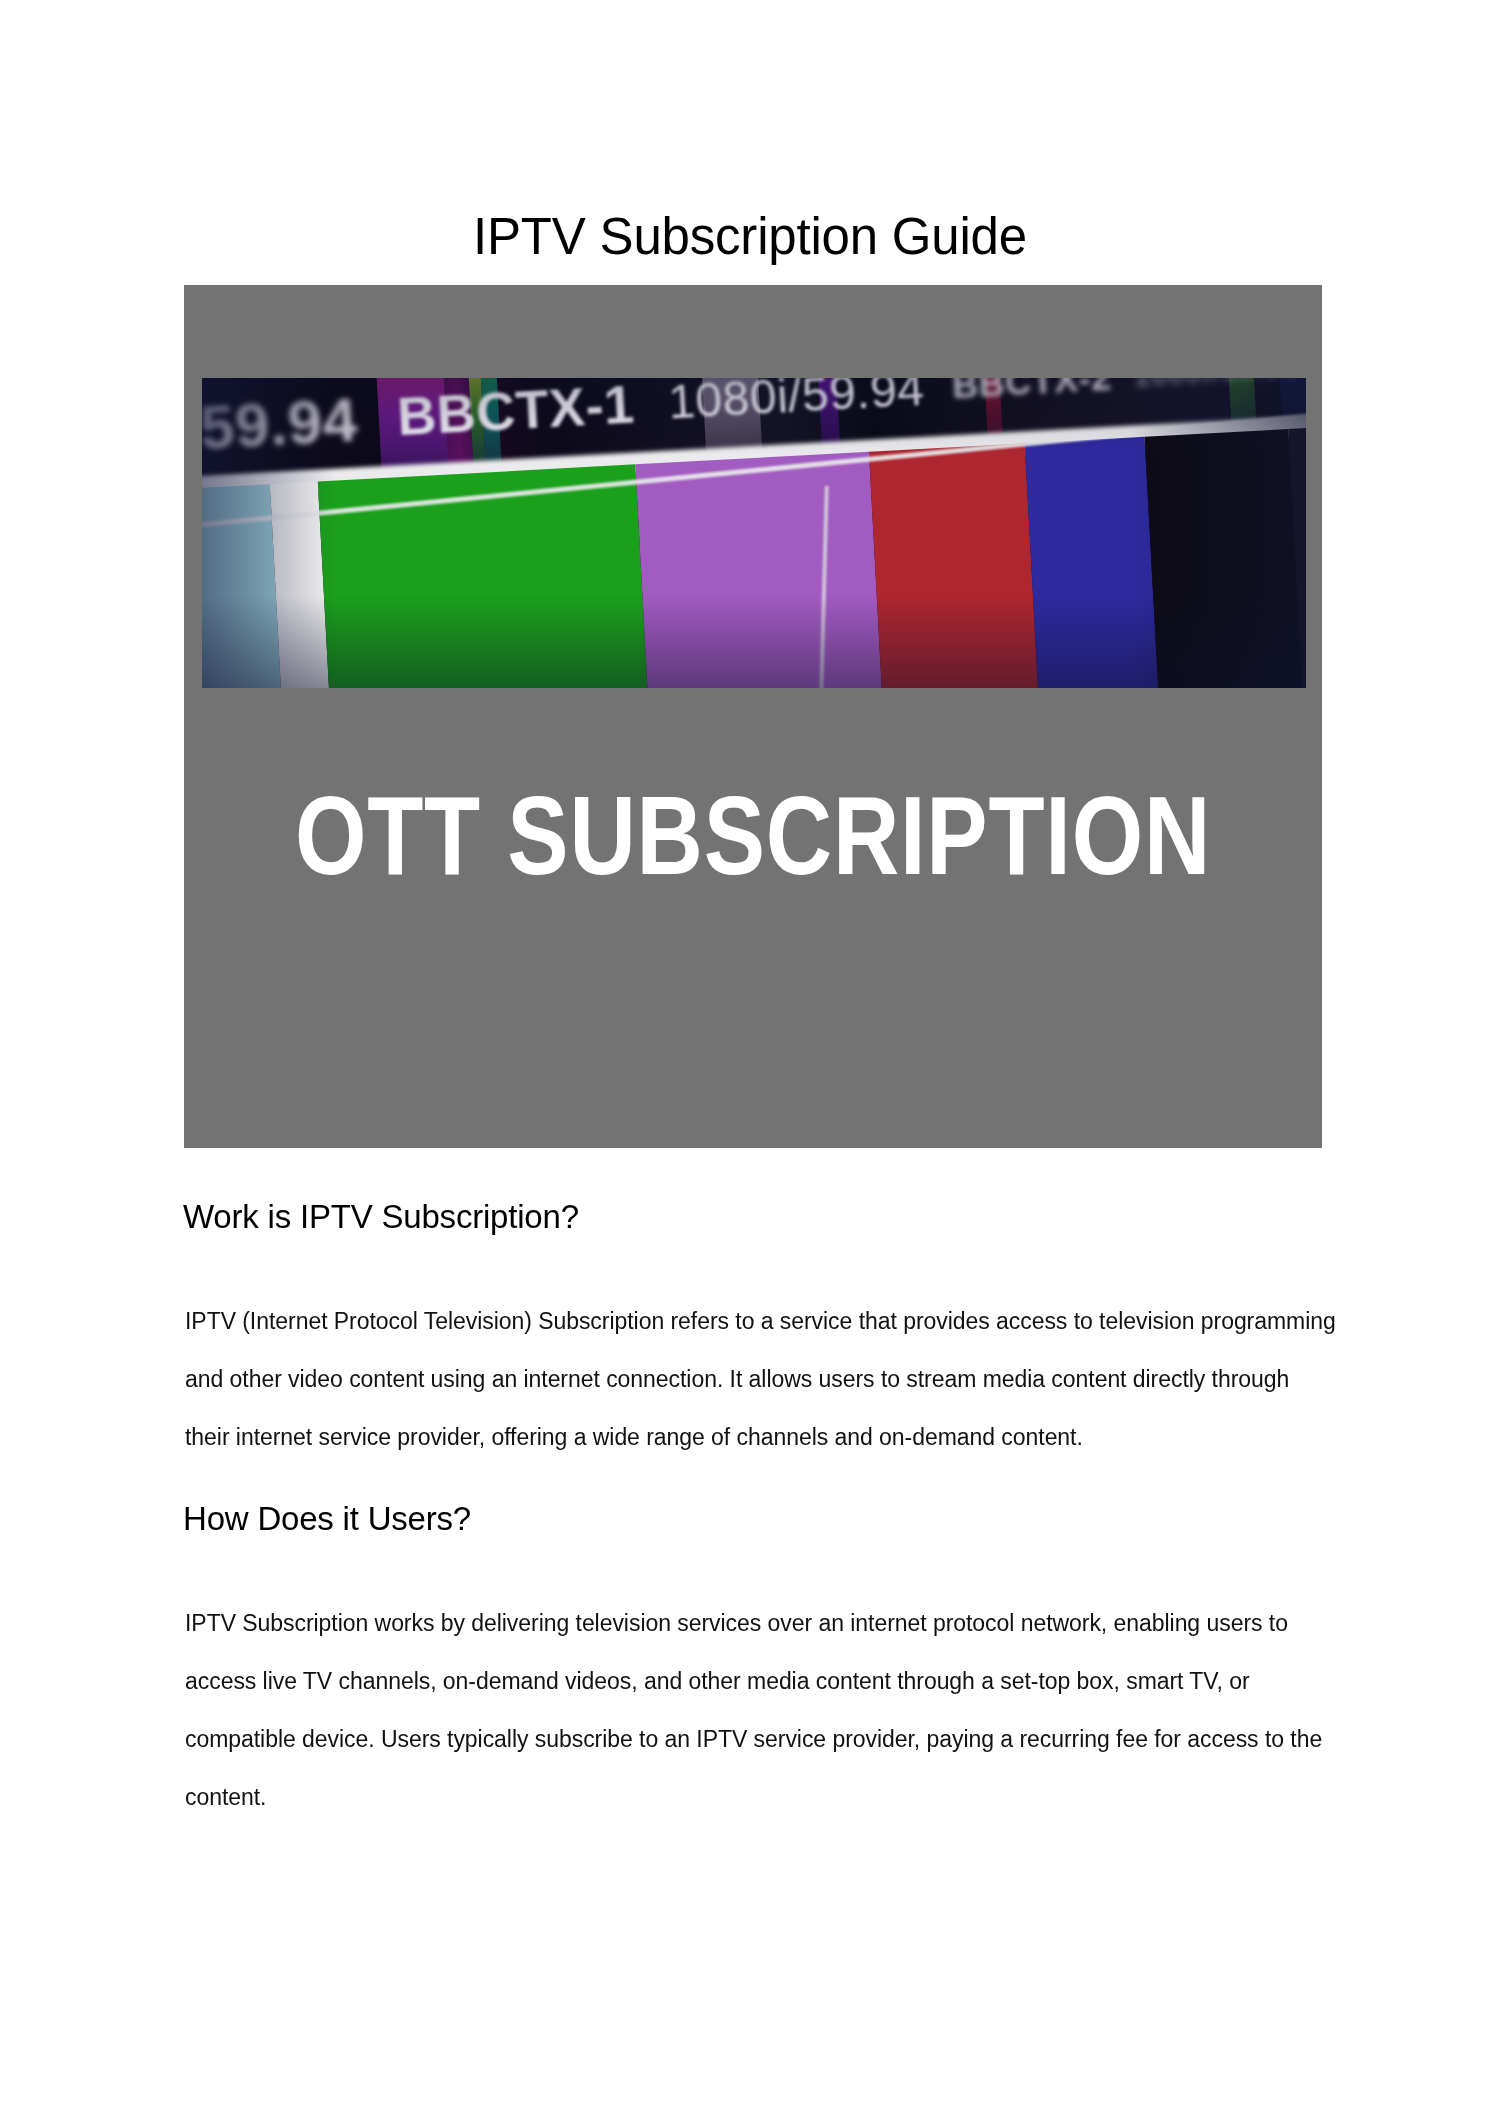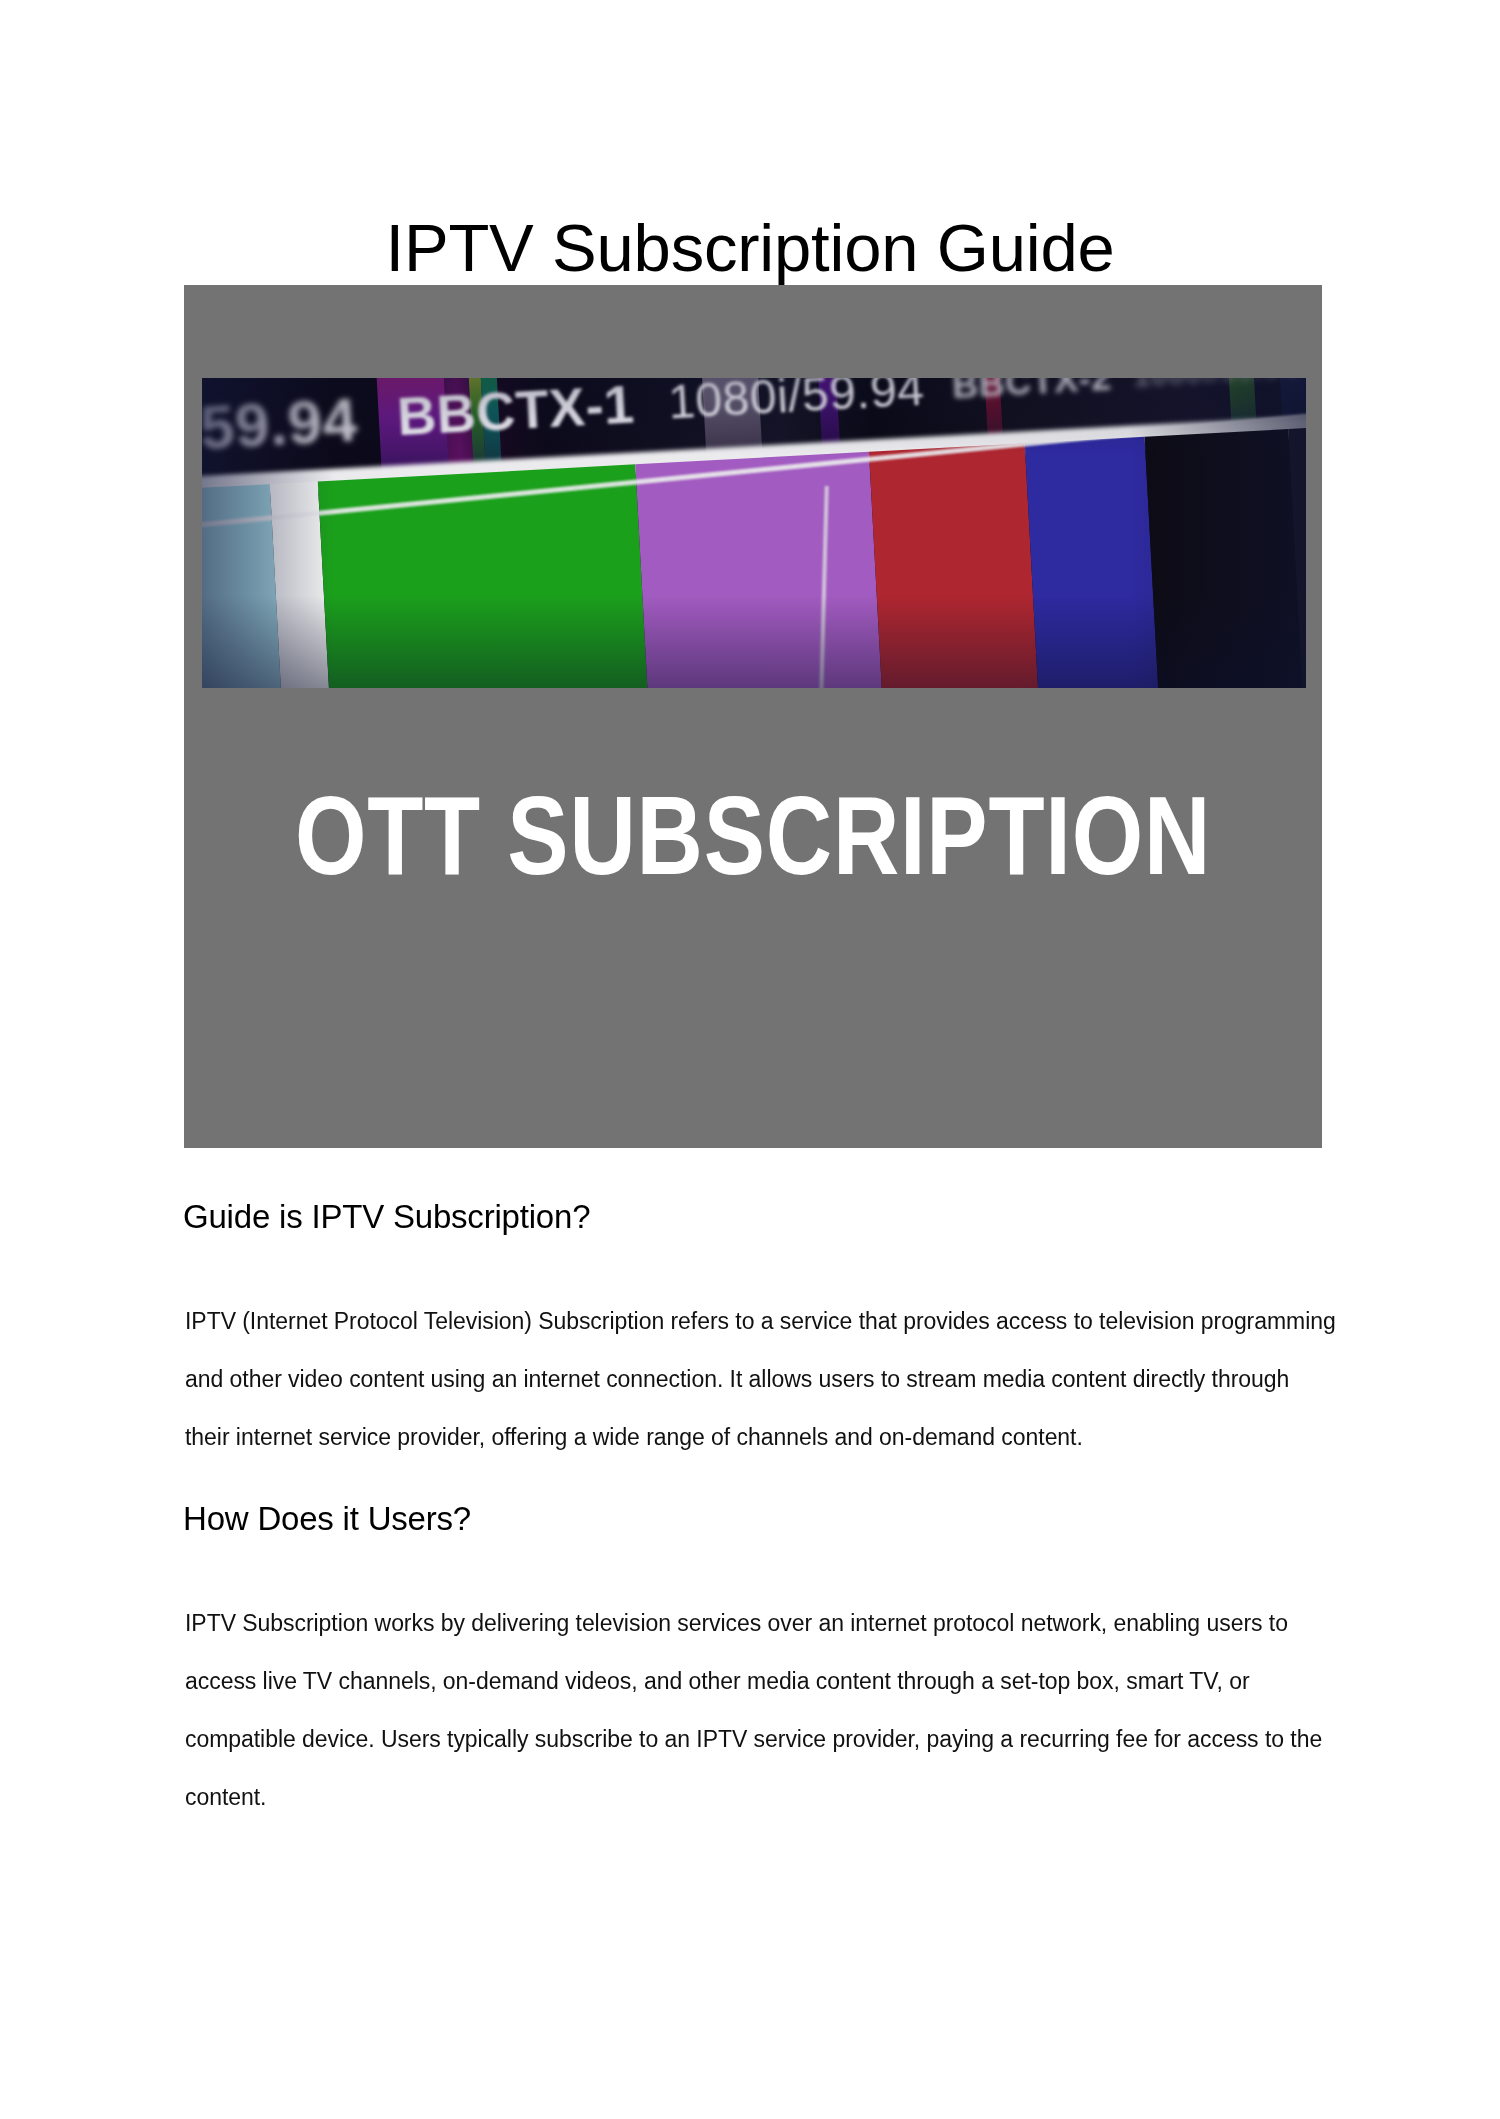--- a/index.html
+++ b/index.html
@@ -24,21 +24,21 @@
     background: #ffffff;
   }
 
   
   .doc-title {
     position: absolute;
     left: 0;
     top: 172px;
     width: 1500px;
     text-align: center;
-    font-size: 67px;
+    font-size: 51px;
     font-weight: 400;
     line-height: 62px;
     letter-spacing: -0.2px;
     color: #000000;
   }
 
   
   .hero {
     position: absolute;
     left: 184px;
@@ -281,21 +281,21 @@
       <div class="tv-diag"></div>
       <div class="tv-diag2"></div>
       <div class="tv-vign"></div>
     </div>
 
     <div class="hero-wordmark">OTT SUBSCRIPTION</div>
   </div>
 
   <div class="content">
 
-    <h2 class="section-heading">Guide is IPTV Subscription?</h2>
+    <h2 class="section-heading">Work is IPTV Subscription?</h2>
     <div class="gap-after-heading"></div>
     <p class="body-text">IPTV (Internet Protocol Television) Subscription refers to a service that provides access to television programming and other video content using an internet connection. It allows users to stream media content directly through their internet service provider, offering a wide range of channels and on-demand content.</p>
 
     <div class="gap-after-para"></div>
 
     <h2 class="section-heading">How Does it Users?</h2>
     <div class="gap-after-heading"></div>
     <p class="body-text">IPTV Subscription works by delivering television services over an internet protocol network, enabling users to access live TV channels, on-demand videos, and other media content through a set-top box, smart TV, or compatible device. Users typically subscribe to an IPTV service provider, paying a recurring fee for access to the content.</p>
   </div>
 

